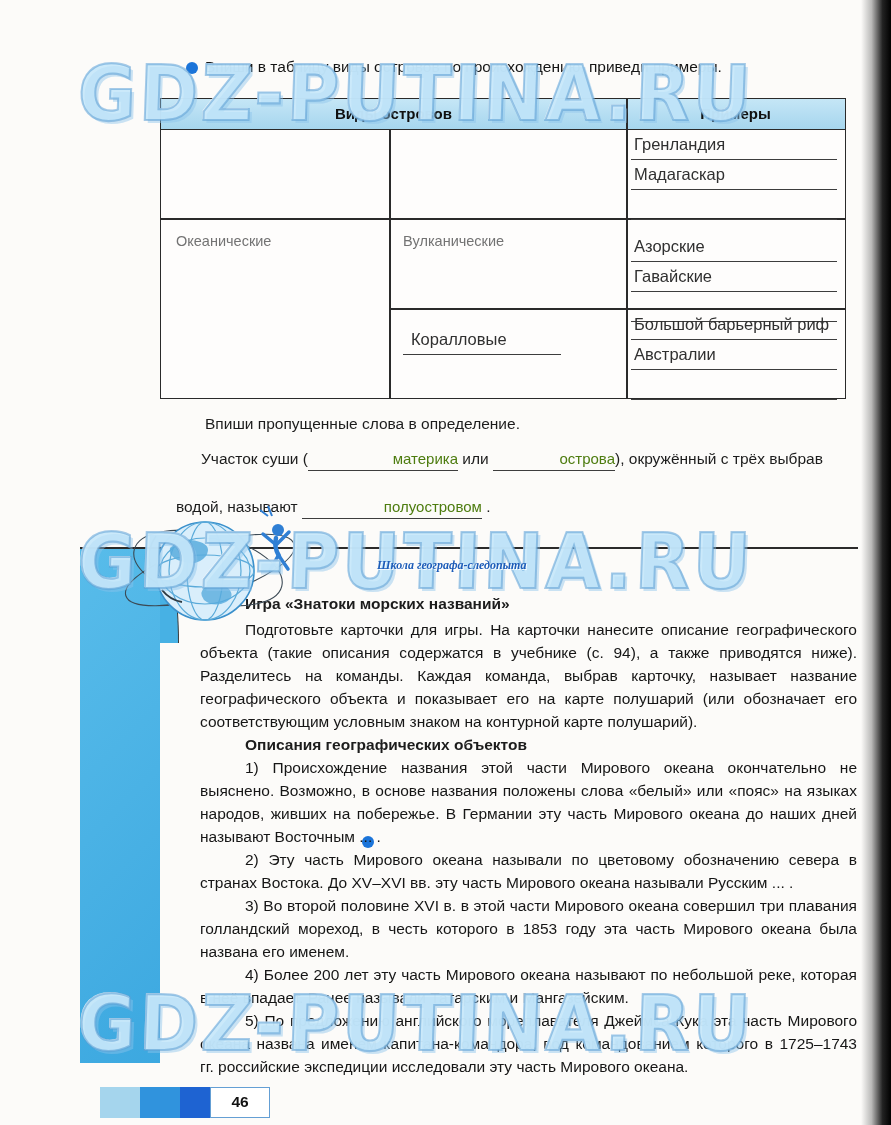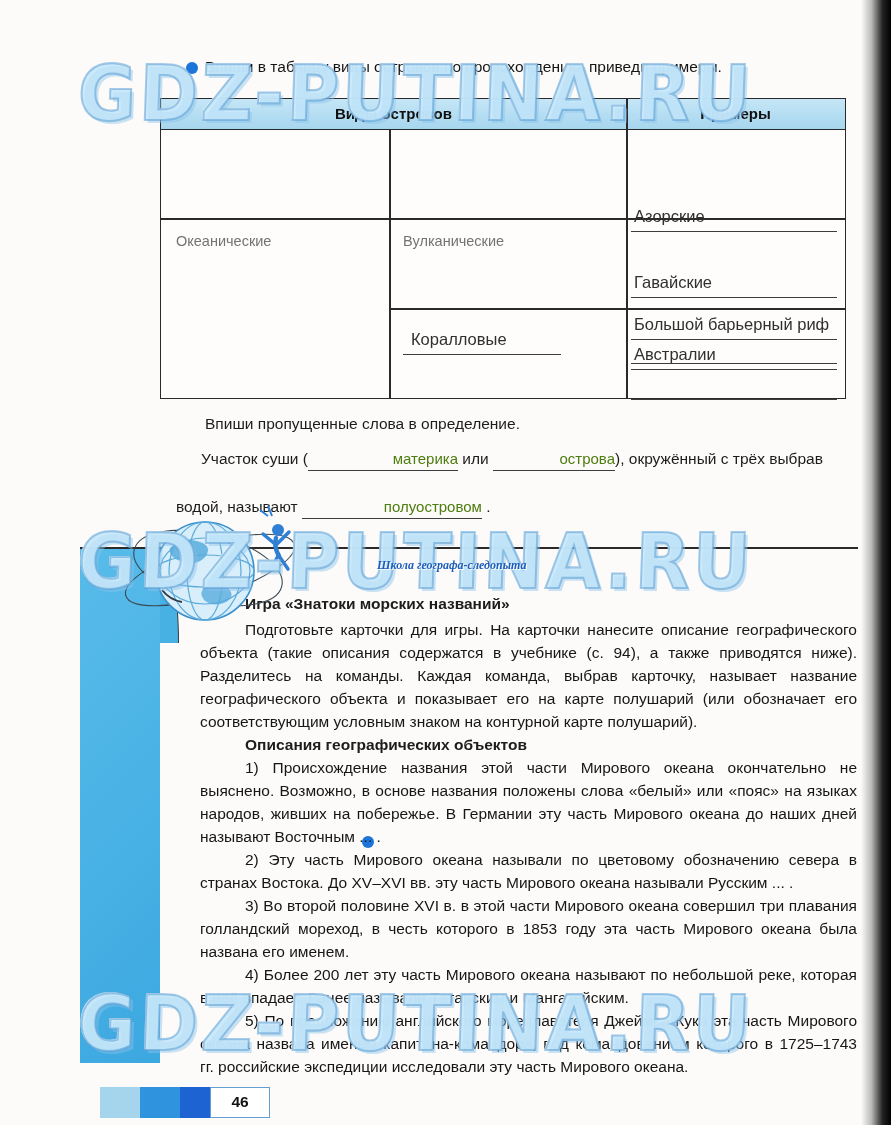--- a/index.html
+++ b/index.html
@@ -82,24 +82,29 @@
     <div class="tbl-head">
       <div class="hc" style="width:465px;">Виды островов</div>
       <div class="hc" style="flex:1;">Примеры</div>
     </div>
 
     <div class="line-v" style="left:228px;top:30px;height:269px;"></div>
     <div class="line-v" style="left:465px;top:0;height:299px;"></div>
     <div class="line-h" style="left:0;top:119px;width:684px;"></div>
     <div class="line-h" style="left:228px;top:209px;width:456px;"></div>
 
+    <div class="ex-cell" style="top:31px;">
+      <span class="ans-line">Гренландия</span>
+      <span class="ans-line">Мадагаскар</span>
+      <span class="ans-line"></span>
+    </div>
 
     <div class="printed" style="left:15px;top:134px;">Океанические</div>
     <div class="printed" style="left:242px;top:134px;">Вулканические</div>
-    <div class="ex-cell" style="top:103px;gap:36px;">
+    <div class="ex-cell" style="top:133px;">
       <span class="ans-line">Азорские</span>
       <span class="ans-line">Гавайские</span>
       <span class="ans-line"></span>
     </div>
 
     <div class="answer-ul answer" style="left:242px;top:226px;width:150px;">Коралловые</div>
     <div class="ex-cell" style="top:211px;">
       <span class="ans-line">Большой барьерный риф</span>
       <span class="ans-line">Австралии</span>
       <span class="ans-line"></span>

